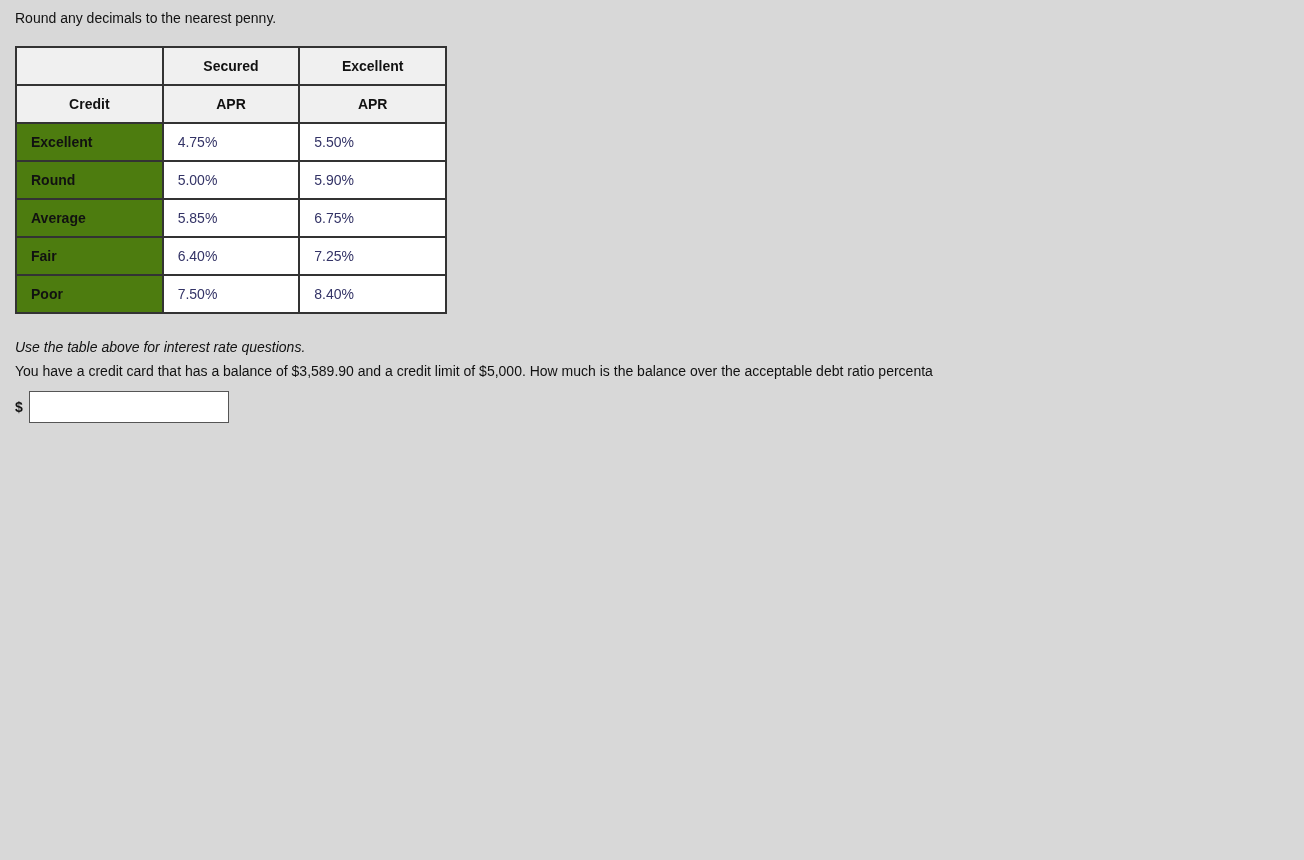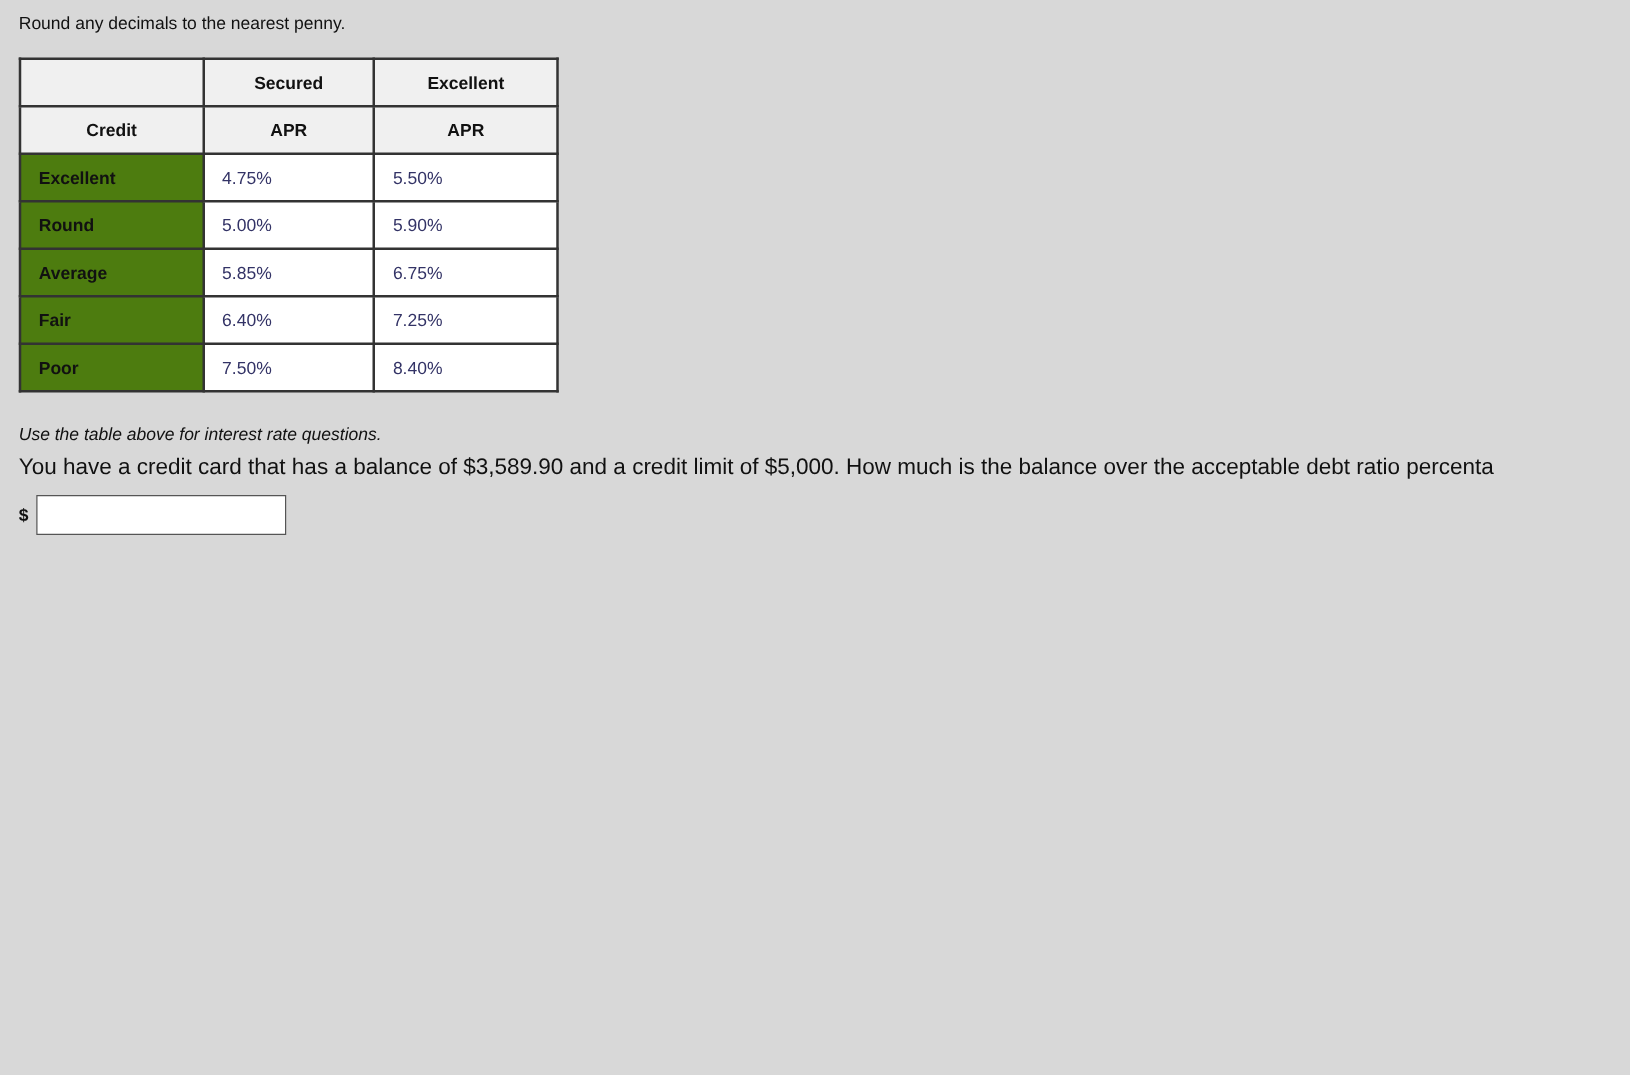--- a/index.html
+++ b/index.html
@@ -67,21 +67,21 @@
     }
 
     .use-table-text {
       font-size: 14px;
       margin-bottom: 8px;
       color: #111;
       font-style: italic;
     }
 
     .question-text {
-      font-size: 18px;
+      font-size: 14px;
       margin-bottom: 12px;
       color: #111;
       max-width: 1280px;
     }
 
     .answer-row {
       display: flex;
       align-items: center;
       gap: 6px;
     }

